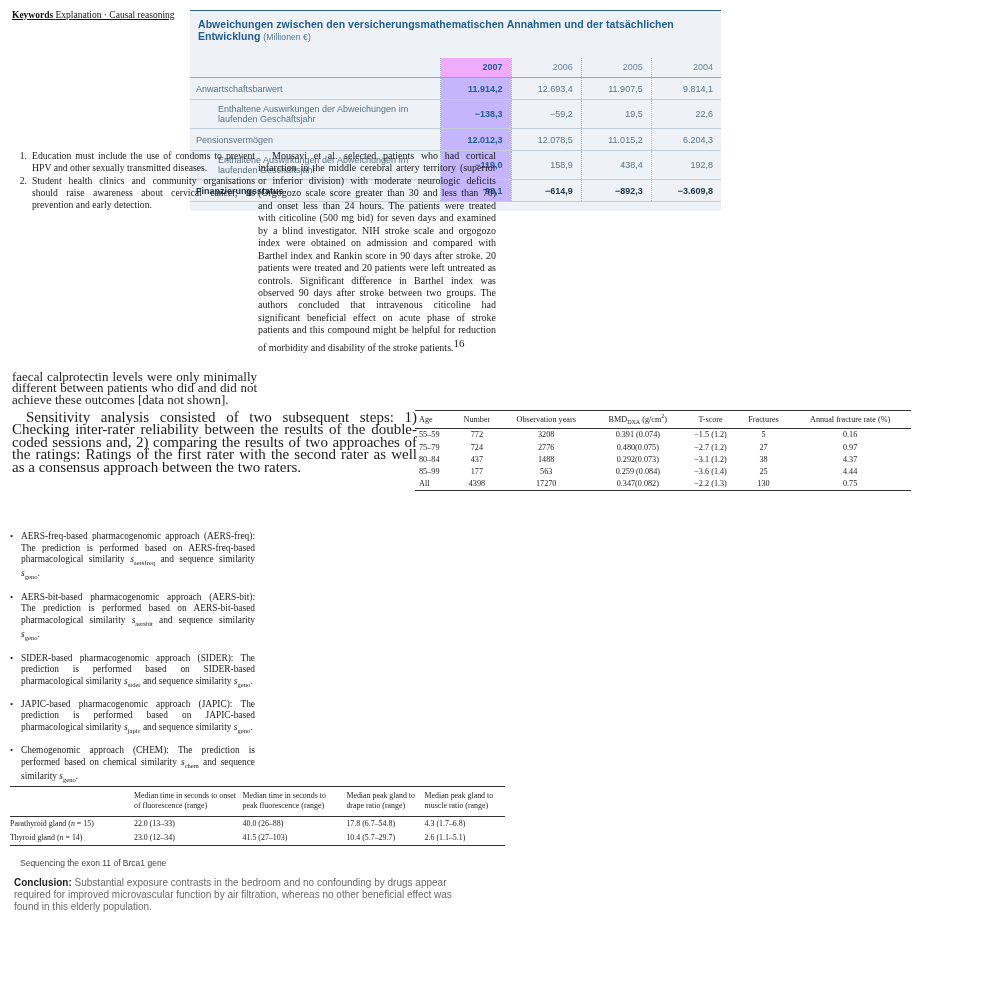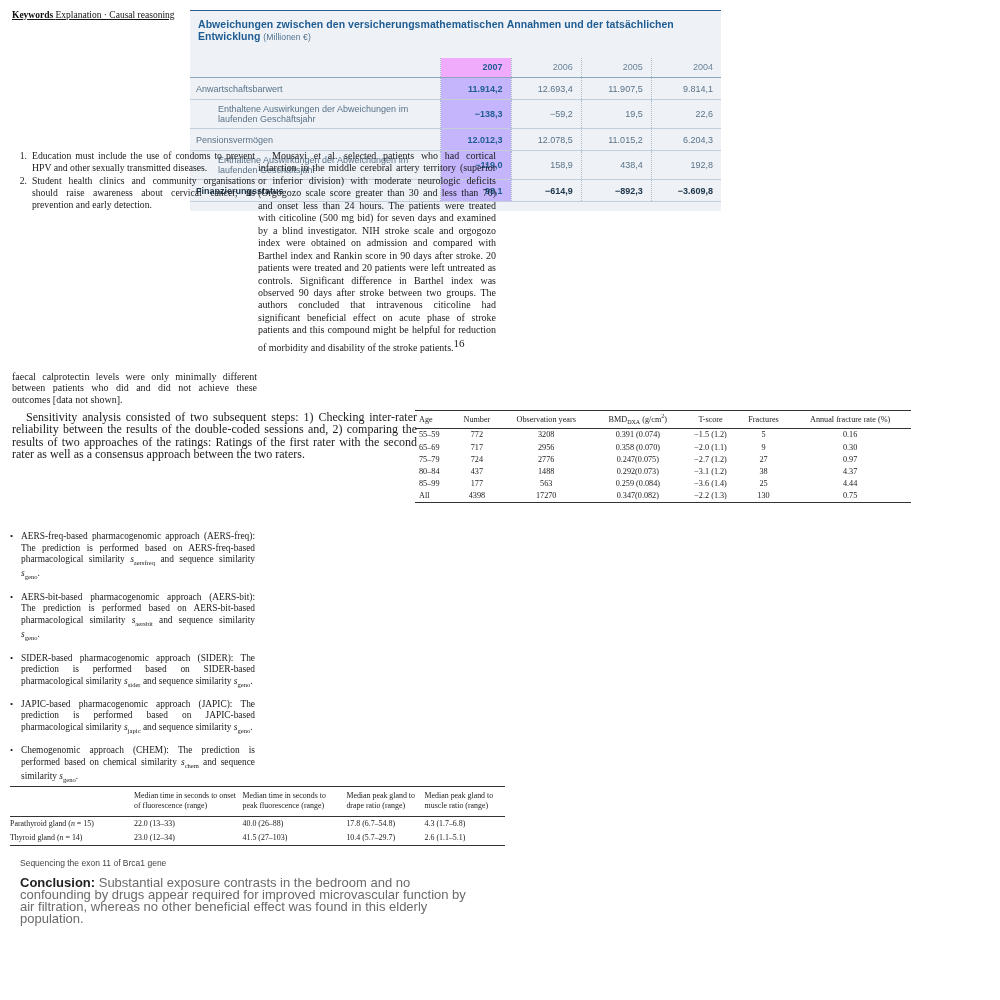--- a/index.html
+++ b/index.html
@@ -139,30 +139,30 @@
     font-size: 10px;
     line-height: 12.45px;
     text-align: justify;
     text-indent: 14px;
   }
   #mousavi-paragraph sup { font-size: 11px; vertical-align: super; }
 
   
   #calprotectin-paragraph {
     left: 12px; top: 371px; width: 245px;
-    font-size: 10px;
+    font-size: 13px;
     line-height: 11.3px;
     text-align: justify;
     color: #222;
   }
 
   
   #sensitivity-paragraph {
     left: 12px; top: 411px; width: 405px;
-    font-size: 12px;
+    font-size: 15px;
     line-height: 12.4px;
     text-align: justify;
     text-indent: 14px;
   }
 
   
   #bmd-table {
     left: 415px; top: 410px; width: 496px;
   }
   #bmd-table table {
@@ -243,23 +243,23 @@
   
   #sequencing-line {
     left: 20px; top: 858px; width: 500px;
     font-family: "Liberation Sans", sans-serif;
     font-size: 8.5px;
     color: #444;
   }
 
   
   #conclusion-block {
-    left: 20px; top: 877px; width: 452px;
+    left: 14px; top: 877px; width: 452px;
     font-family: "Liberation Sans", sans-serif;
-    font-size: 13px;
+    font-size: 10px;
     line-height: 12px;
     color: #6a6a6a;
   }
   #conclusion-block .concl-label {
     font-weight: bold;
     color: #1f1f1f;
   }
 </style>
 </head>
 <body>
@@ -362,33 +362,24 @@
       <tr>
         <td class="lft">55–59</td>
         <td>772</td>
         <td>3208</td>
         <td>0.391 (0.074)</td>
         <td>−1.5 (1.2)</td>
         <td>5</td>
         <td>0.16</td>
       </tr>
       <tr>
-        <td class="lft">65–69</td>
-        <td>717</td>
-        <td>2956</td>
-        <td>0.358 (0.070)</td>
-        <td>−2.0 (1.1)</td>
-        <td>9</td>
-        <td>0.30</td>
-      </tr>
-      <tr>
         <td class="lft">75–79</td>
         <td>724</td>
         <td>2776</td>
-        <td>0.247(0.075)</td>
+        <td>0.480(0.075)</td>
         <td>−2.7 (1.2)</td>
         <td>27</td>
         <td>0.97</td>
       </tr>
       <tr>
         <td class="lft">80–84</td>
         <td>437</td>
         <td>1488</td>
         <td>0.292(0.073)</td>
         <td>−3.1 (1.2)</td>

